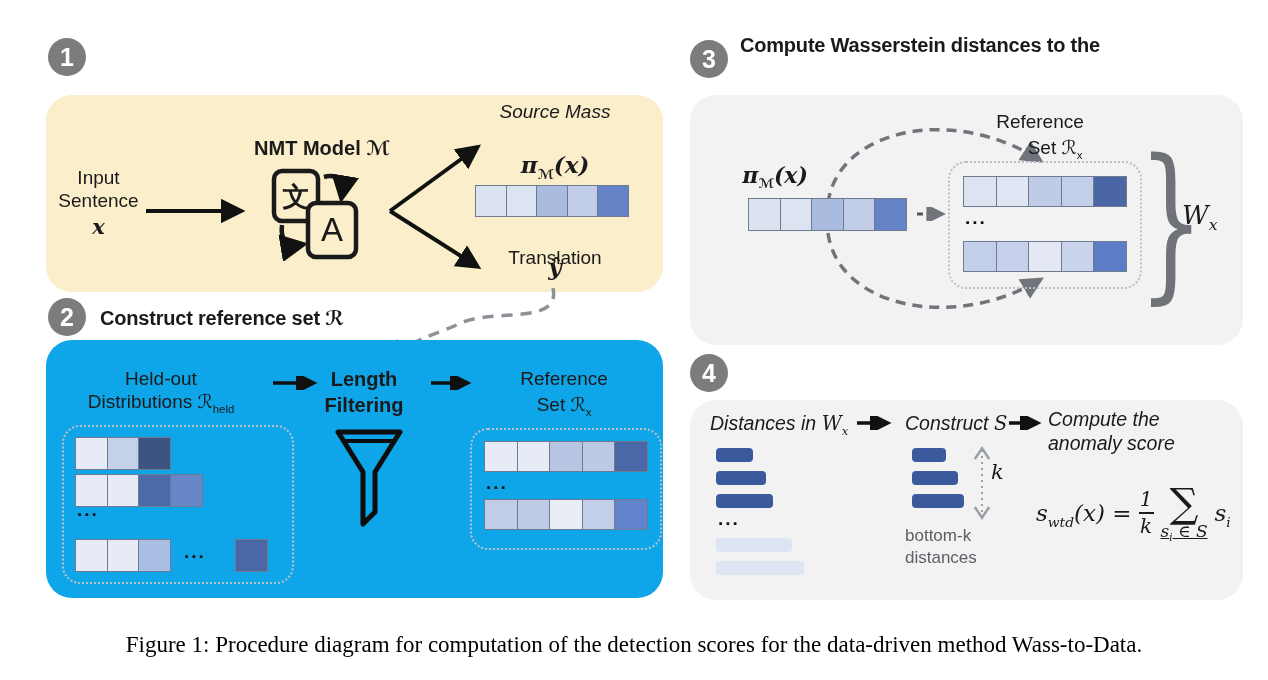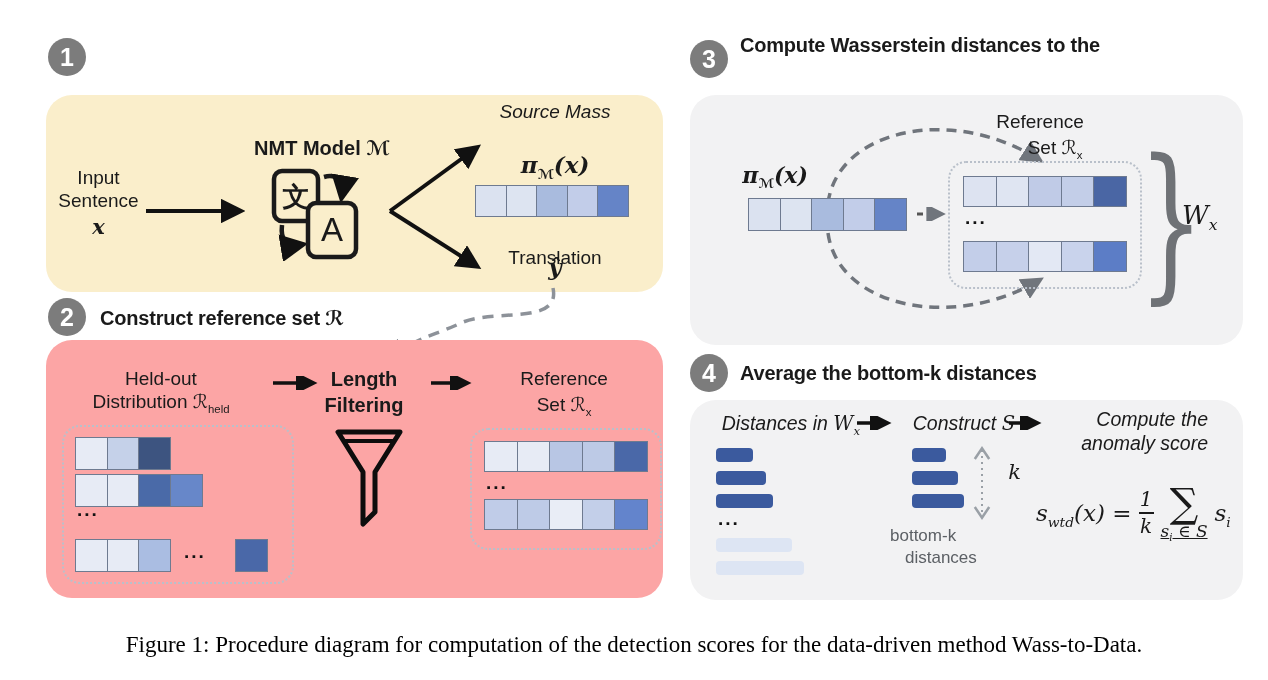--- a/index.html
+++ b/index.html
@@ -4,21 +4,21 @@
 <style>
   html,body { margin:0; padding:0; background:#ffffff; }
   .canvas { position:relative; width:1268px; height:680px; background:#fff; overflow:hidden;
             font-family:"Liberation Sans","DejaVu Sans",sans-serif; color:#1a1a1a; }
   .abs { position:absolute; }
   .panel { position:absolute; border-radius:26px; }
   .step-circle { position:absolute; width:38px; height:38px; border-radius:50%; background:#7c7c7c;
                  color:#fff; font-weight:bold; font-size:25px; display:flex; align-items:center; justify-content:center; }
   .step-title { position:absolute; font-weight:bold; font-size:20px; letter-spacing:-0.2px; white-space:nowrap; }
   .lbl { position:absolute; text-align:center; font-size:19px; line-height:1.15; white-space:nowrap; }
-  .left { text-align:right; }
+  .left { text-align:left; }
   .srf { font-family:"DejaVu Serif","Liberation Serif","DejaVu Sans",serif; }
   .it { font-style:italic; }
   .b { font-weight:bold; }
   sub { font-size:60%; line-height:0; }
   .cellrow { position:absolute; display:flex; }
   .cell { box-sizing:border-box; border:1.5px solid #6e7a90; margin-left:-1.5px; }
   .cell:first-child { margin-left:0; }
   .dotbox { position:absolute; border:2.5px dotted #b9c0ca; border-radius:18px; }
   .dots { position:absolute; font-weight:bold; font-size:19px; letter-spacing:2px; color:#111; }
   .barstack { position:absolute; }
@@ -95,23 +95,23 @@
     <div class="lbl srf b it" style="left:424px;top:159px;width:170px;font-size:23px">ŷ</div>
   </div>
 
   <svg class="abs" style="left:375px;top:282px" width="195" height="95">
     <path d="M178 6 C186 44 118 26 86 41 C56 55 38 56 20 76" fill="none" stroke="#8d9299" stroke-width="3.5" stroke-dasharray="11 8" marker-end="url(#ahg)"></path>
   </svg>
 
   <div class="step-circle" style="left:48px;top:298px">2</div>
   <div class="step-title" style="left:100px;top:306px">Construct reference set ℛ</div>
 
-  <div class="panel" style="left: 46px; top: 340px; width: 617px; height: 258px; background: #fca5a5;">
+  <div class="panel" style="left: 46px; top: 340px; width: 617px; height: 258px; background: #0ea5e9;">
     <div class="lbl" style="left:35px;top:28px;width:160px">Held-out</div>
-    <div class="lbl" style="left:15px;top:51px;width:200px"><span>Distribution </span><span>ℛ</span><sub>held</sub></div>
+    <div class="lbl" style="left:15px;top:51px;width:200px"><span>Distributions </span><span>ℛ</span><sub>held</sub></div>
 
     <svg class="abs" style="left:225px;top:36px" width="52" height="14">
       <line x1="2" y1="7" x2="40" y2="7" stroke="#111" stroke-width="3.5" marker-end="url(#ahb)"></line>
     </svg>
 
     <div class="lbl b" style="left:268px;top:28px;width:100px;font-size:20px">Length</div>
     <div class="lbl b" style="left:258px;top:54px;width:120px;font-size:20px">Filtering</div>
 
     <svg class="abs" style="left:383px;top:36px" width="48" height="14">
       <line x1="2" y1="7" x2="36" y2="7" stroke="#111" stroke-width="3.5" marker-end="url(#ahb)"></line>
@@ -210,21 +210,20 @@
           <div class="cell" style="width: 34px; height: 31px; background: rgb(92, 125, 198);"></div>
         </div>
     </div>
 
     <div class="brace" style="left:448px;top:60px">}</div>
     <div class="lbl srf it" style="left:492px;top:106px;width:60px;font-size:26px;text-align:left"><span>W</span><sub>x</sub></div>
 
   </div>
 
   <div class="step-circle" style="left:690px;top:354px">4</div>
-  <div class="step-title" style="left:740px;top:362px">Average the bottom-k distances</div>
 
   <div class="panel" style="left: 690px; top: 400px; width: 553px; height: 200px; background: rgb(242, 242, 243);">
     <div class="lbl it left" style="left:20px;top:12px;width:150px;font-size:19.5px"><span>Distances in </span><span class="srf">W</span><sub class="srf">x</sub></div>
     <svg class="abs" style="left:165px;top:16px" width="42" height="14">
       <line x1="2" y1="7" x2="30" y2="7" stroke="#111" stroke-width="3.5" marker-end="url(#ahb)"></line>
     </svg>
     <div class="lbl it left" style="left:215px;top:12px;width:110px;font-size:19.5px"><span>Construct </span><span class="srf">S</span></div>
     <svg class="abs" style="left:317px;top:16px" width="40" height="14">
       <line x1="2" y1="7" x2="28" y2="7" stroke="#111" stroke-width="3.5" marker-end="url(#ahb)"></line>
     </svg>
@@ -244,21 +243,21 @@
 
     <div class="barstack" style="left:222px;top:48px">
         <div class="bar" style="width: 34px; background: rgb(59, 90, 158);"></div>
         <div class="bar" style="width: 46px; background: rgb(59, 90, 158);"></div>
         <div class="bar" style="width: 52px; background: rgb(59, 90, 158);"></div>
       </div>
     <svg class="abs" style="left:283px;top:44px" width="18" height="78">
       <line x1="9" y1="6" x2="9" y2="72" stroke="#9aa0a6" stroke-width="2" stroke-dasharray="2 4" marker-start="url(#chev)" marker-end="url(#chev)"></line>
     </svg>
     <div class="lbl srf it left" style="left:301px;top:60px;width:30px;font-size:21px">k</div>
-    <div class="graytxt" style="left:200px;top:126px">bottom-k</div>
+    <div class="graytxt" style="left:215px;top:126px">bottom-k</div>
     <div class="graytxt" style="left:215px;top:148px">distances</div>
 
     <div class="f4 srf it" style="left:346px;top:84px">
       <span><span>s</span><sub>wtd</sub><span>(x) = </span></span>
       <span class="frac">
           <span>1</span>
           <span class="fbar"></span>
           <span>k</span>
         </span>
       <span class="sumcol">

